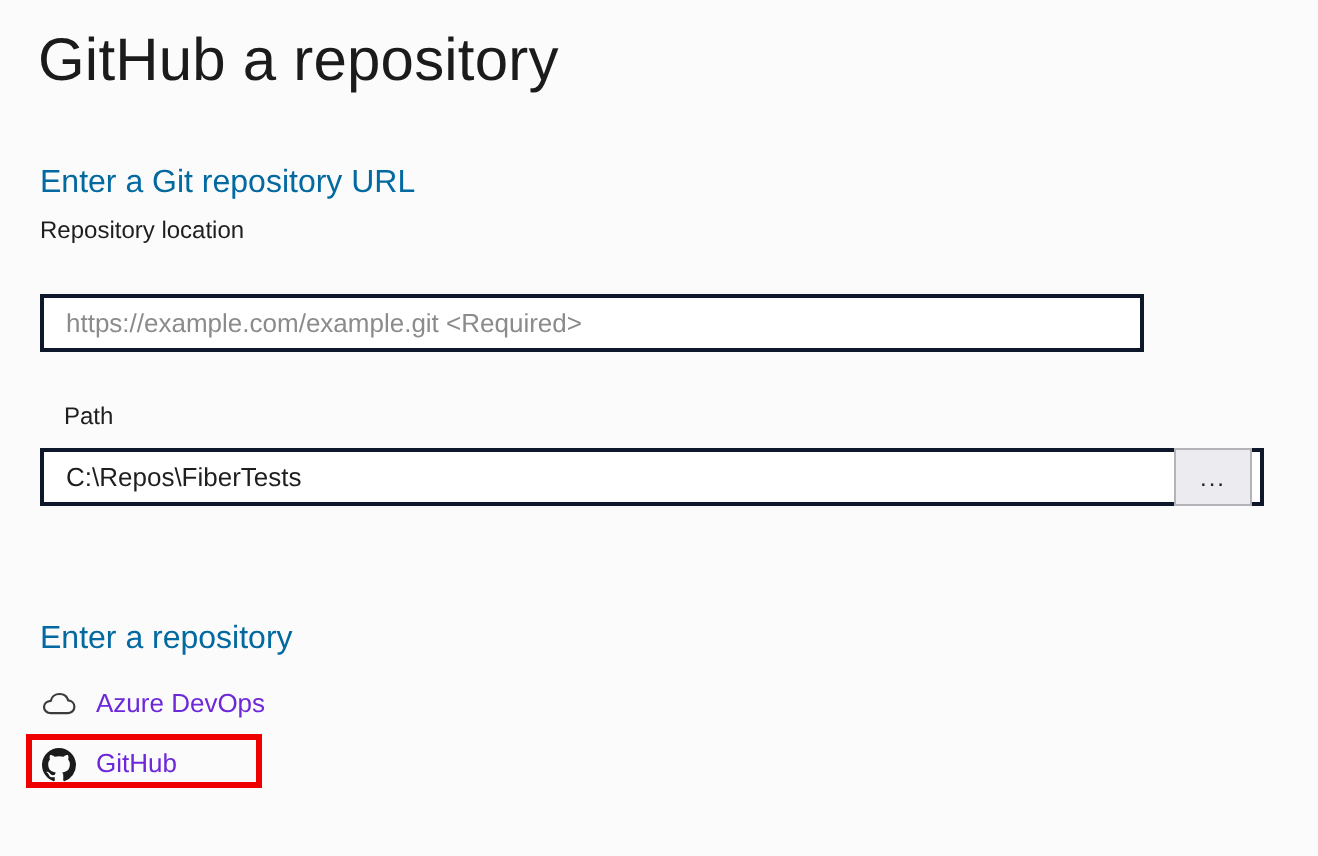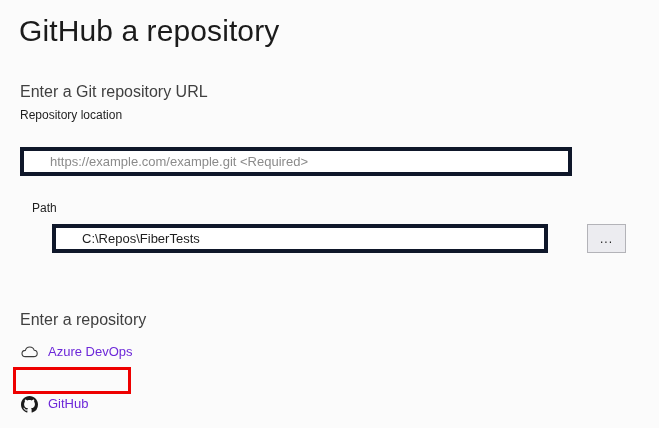--- a/index.html
+++ b/index.html
@@ -26,21 +26,21 @@
     letter-spacing: 0.1px;
     color: #1b1b1b;
     line-height: 38px;
     white-space: nowrap;
   }
 
   .section-heading {
     position: absolute;
     font-size: 16px;
     font-weight: 400;
-    color: #404040;
+    color: #0369a1;
     line-height: 20px;
     white-space: nowrap;
   }
   .section-heading.url-heading { left: 20px; top: 82px; }
   .section-heading.browse-heading { left: 20px; top: 310px; }
 
   .field-label {
     position: absolute;
     font-size: 12px;
     font-weight: 400;
@@ -49,42 +49,41 @@
     white-space: nowrap;
   }
   .field-label.repo-label { left: 20px; top: 108px; }
   .field-label.path-label { left: 32px; top: 201px; }
 
   .text-input {
     position: absolute;
     box-sizing: border-box;
     height: 29px;
     background: #ffffff;
-    border: 4px solid #0f172a;
+    border: 2px solid #0f172a;
     font-family: "Liberation Sans", sans-serif;
     font-size: 13px;
     color: #1e1e1e;
-    padding: 0 26px;
+    padding: 0 11px;
     outline: none;
     border-radius: 0;
   }
   .text-input::placeholder {
     color: #8b8b8b;
     opacity: 1;
   }
   .text-input.repo-input {
     left: 20px;
     top: 147px;
     width: 552px;
   }
   .text-input.path-input {
     left: 20px;
     top: 224px;
-    width: 496px;
-    margin-left: 32px;
+    width: 612px;
   }
 
   .browse-button {
     position: absolute;
     box-sizing: border-box;
     left: 587px;
     top: 224px;
     width: 39px;
     height: 29px;
     background: #ececf0;
@@ -103,21 +102,21 @@
 
   .repo-source {
     position: absolute;
     left: 20px;
     display: flex;
     align-items: center;
     height: 22px;
     cursor: default;
   }
   .repo-source.azure { top: 341px; }
-  .repo-source.github { top: 393px; }
+  .repo-source.github { top: 371px; }
 
   .repo-source .src-icon {
     width: 18px;
     height: 18px;
     display: flex;
     align-items: center;
     justify-content: center;
     flex: 0 0 18px;
   }
   .repo-source .src-label {

